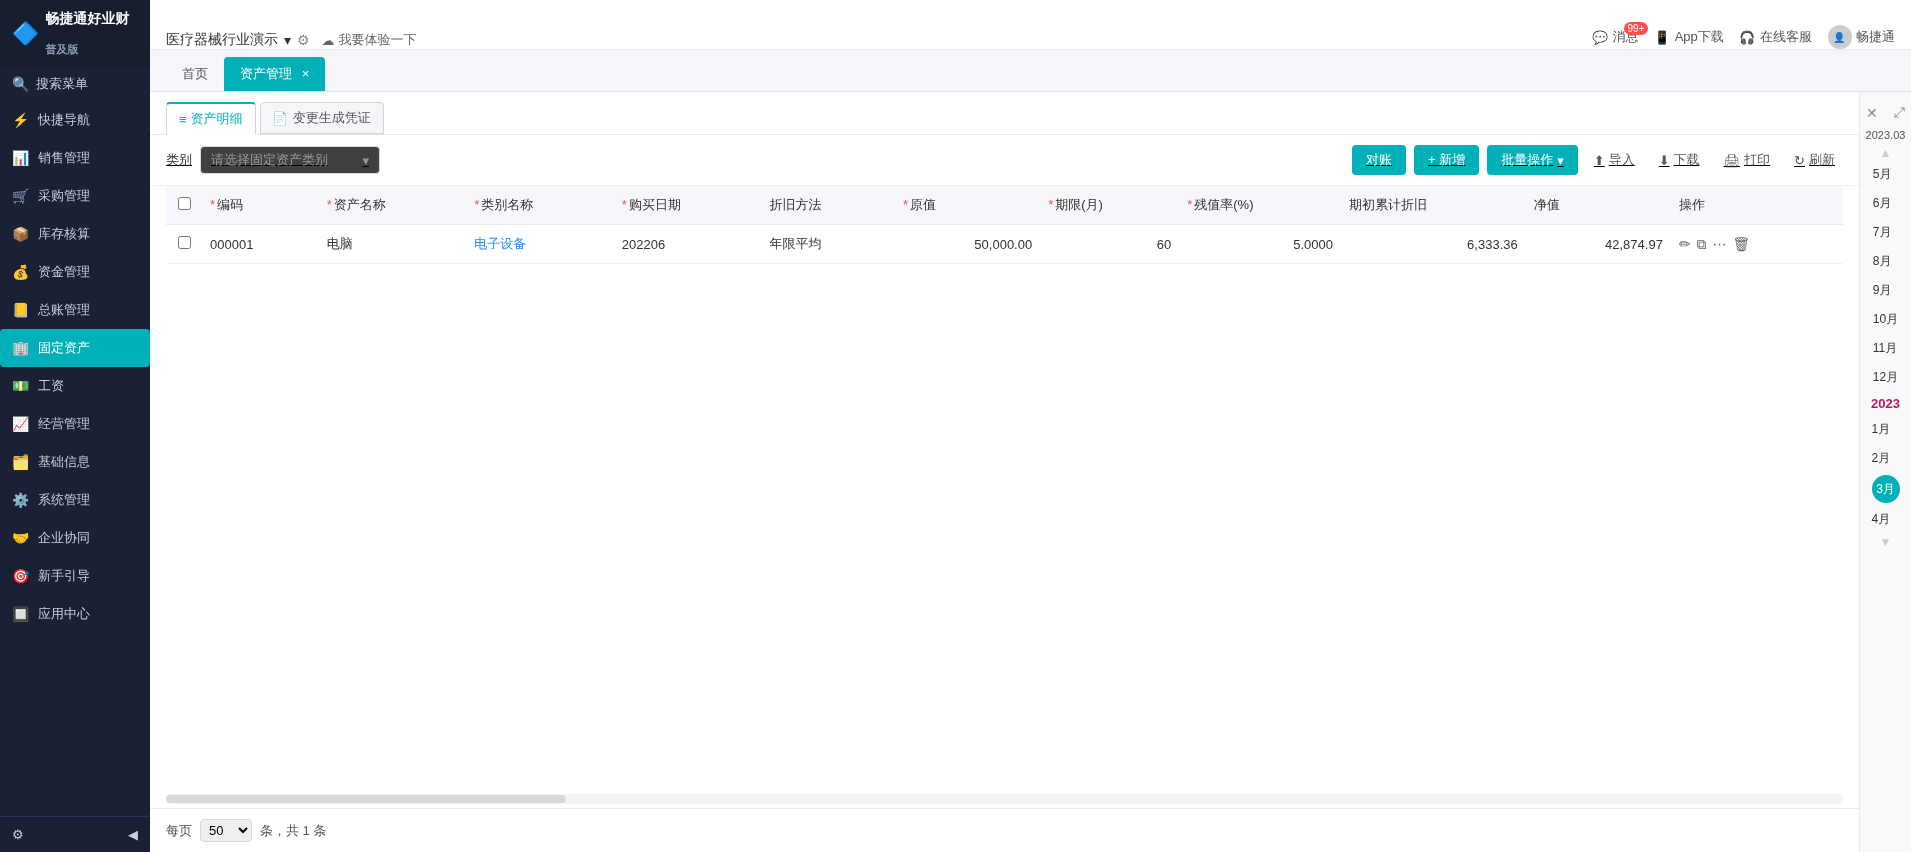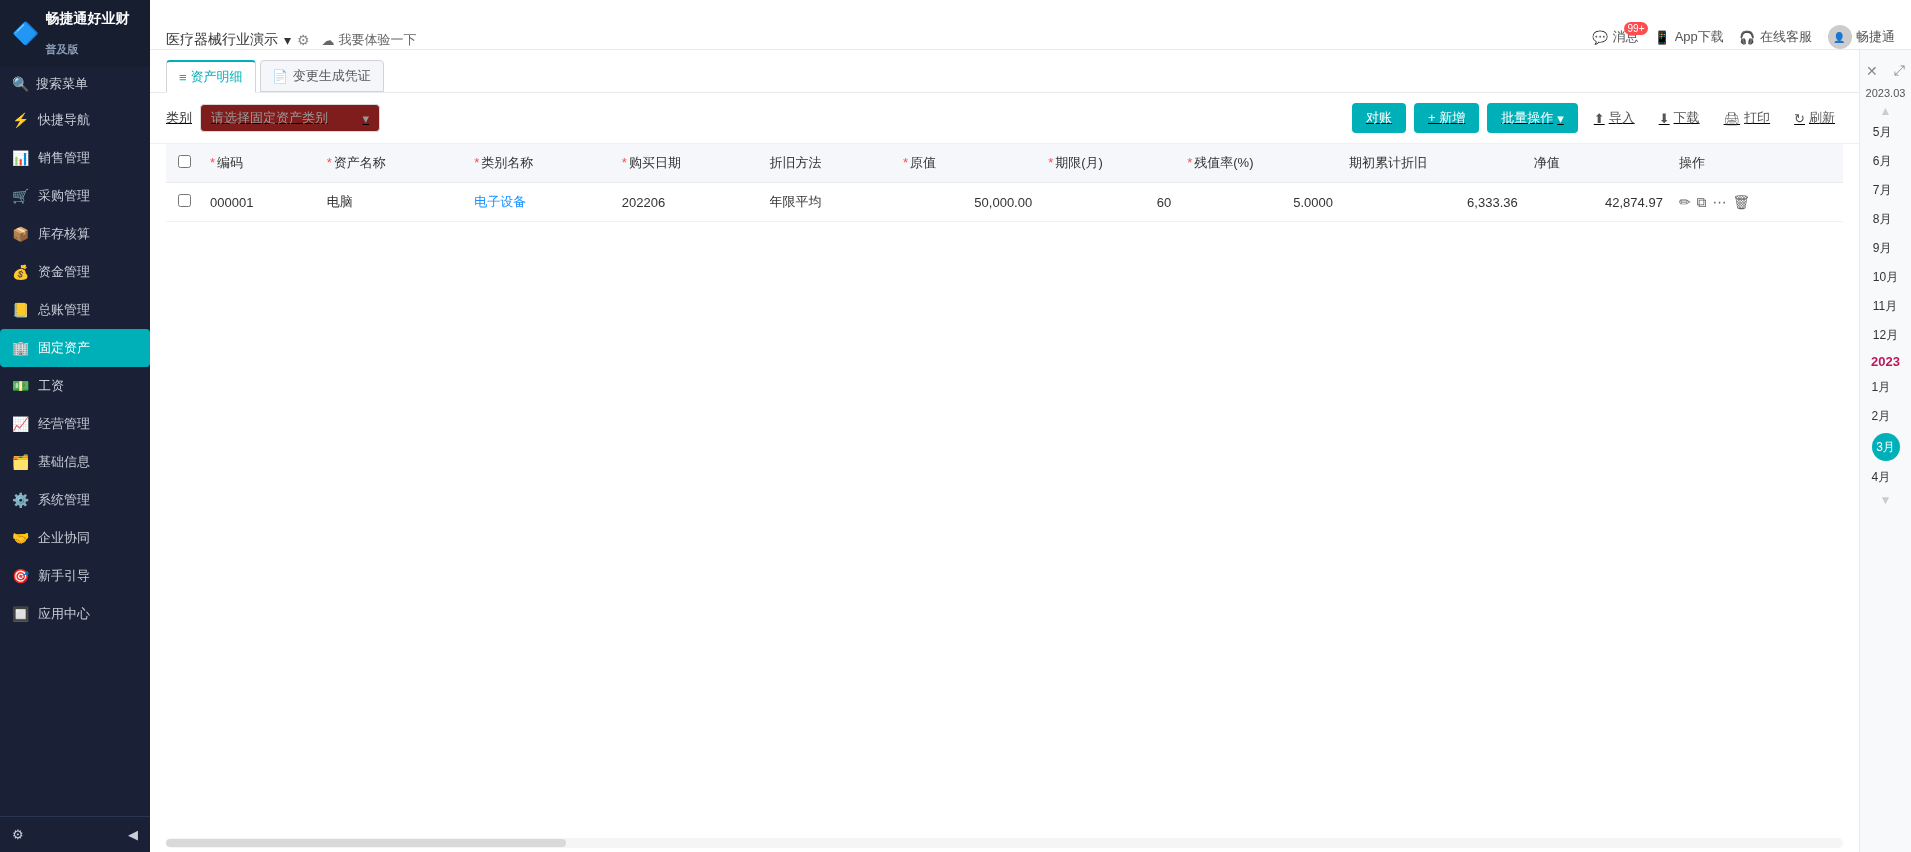--- a/index.html
+++ b/index.html
@@ -44,21 +44,21 @@
 
     
     .subtabs { display: flex; align-items: center; padding: 10px 16px 0; gap: 4px; border-bottom: 1px solid #e8eaed; }
     .subtab { padding: 6px 12px; font-size: 13px; cursor: pointer; border: 1px solid #d0d3d8; border-radius: 4px 4px 0 0; background: #f5f6fa; color: #555; display: flex; align-items: center; gap: 4px; }
     .subtab.active { background: #fff; border-bottom: 1px solid #fff; color: #00b0b9; border-top: 2px solid #00b0b9; margin-bottom: -1px; }
 
     
     .toolbar { display: flex; align-items: center; padding: 10px 16px; gap: 8px; justify-content: flex-end; border-bottom: 1px solid #f0f0f0; text-decoration: underline; }
     .toolbar-left { display: flex; align-items: center; gap: 8px; margin-right: auto; }
     .filter-label { font-size: 13px; color: #333; }
-    .filter-select { display: flex; align-items: center; gap: 4px; border: 1px solid #d9d9d9; border-radius: 4px; padding: 4px 10px; font-size: 13px; color: #999; cursor: pointer; background: #7f1d1d; min-width: 180px; justify-content: space-between; }
+    .filter-select { display: flex; align-items: center; gap: 4px; border: 1px solid #d9d9d9; border-radius: 4px; padding: 4px 10px; font-size: 13px; color: #999; cursor: pointer; background: #404040; min-width: 180px; justify-content: space-between; }
     .btn { padding: 6px 14px; border: none; border-radius: 4px; font-size: 13px; cursor: pointer; display: flex; align-items: center; gap: 4px; }
     .btn-primary { background: #00b0b9; color: #fff; }
     .btn-batch { background: #00b0b9; color: #fff; display: flex; align-items: center; gap: 4px; }
     .btn-icon-only { background: transparent; border: none; color: #555; cursor: pointer; padding: 4px 8px; font-size: 13px; display: flex; align-items: center; gap: 4px; }
 
     
     .table-wrap { flex: 1; overflow: auto; padding: 0 16px; }
     table { width: 100%; border-collapse: collapse; font-size: 13px; }
     th { background: #f5f7fa; color: #333; padding: 10px 8px; text-align: left; border-bottom: 1px solid #e8eaed; white-space: nowrap; font-weight: 500; }
     td { padding: 10px 8px; border-bottom: 1px solid #f0f2f5; color: #333; white-space: nowrap; }
@@ -191,20 +191,29 @@
       </div>
       <div class="topbar-user">
         <div class="user-avatar">
           <span>👤</span>
         </div>
         <span>畅捷通</span>
       </div>
     </div>
   </div>
 
+  <div class="tabbar">
+    <div class="tab tab-home">
+      <span>首页</span>
+    </div>
+    <div class="tab active">
+      <span>资产管理</span>
+      <span class="tab-close">×</span>
+    </div>
+  </div>
 
   <div class="content">
     <div class="content-main">
 
       <div class="subtabs">
         <div class="subtab active">
           <span style="color:#00b0b9;">≡</span>
           <span>资产明细</span>
         </div>
         <div class="subtab">
@@ -293,20 +302,30 @@
     </td>
   </tr>
             </tbody>
         </table>
       </div>
 
       <div class="scrollbar-h" style="margin: 4px 16px;">
         <div class="scrollbar-thumb-h"></div>
       </div>
 
+      <div class="pagination">
+        <span>每页</span>
+        <select>
+          <option>50</option>
+          <option>10</option>
+          <option>20</option>
+          <option>100</option>
+        </select>
+        <span>条，共 1 条</span>
+      </div>
     </div>
 
     <div class="right-panel">
       <div style="display:flex;align-items:center;width:100%;justify-content:space-between;padding:4px 6px;">
         <span style="cursor:pointer;font-size:14px;color:#888;">✕</span>
         <span style="cursor:pointer;font-size:14px;color:#888;">⤢</span>
       </div>
       <div class="panel-date">2023.03</div>
       <div style="width:100%;text-align:center;">
         <span style="color:#ccc;font-size:12px;cursor:pointer;">▲</span>

